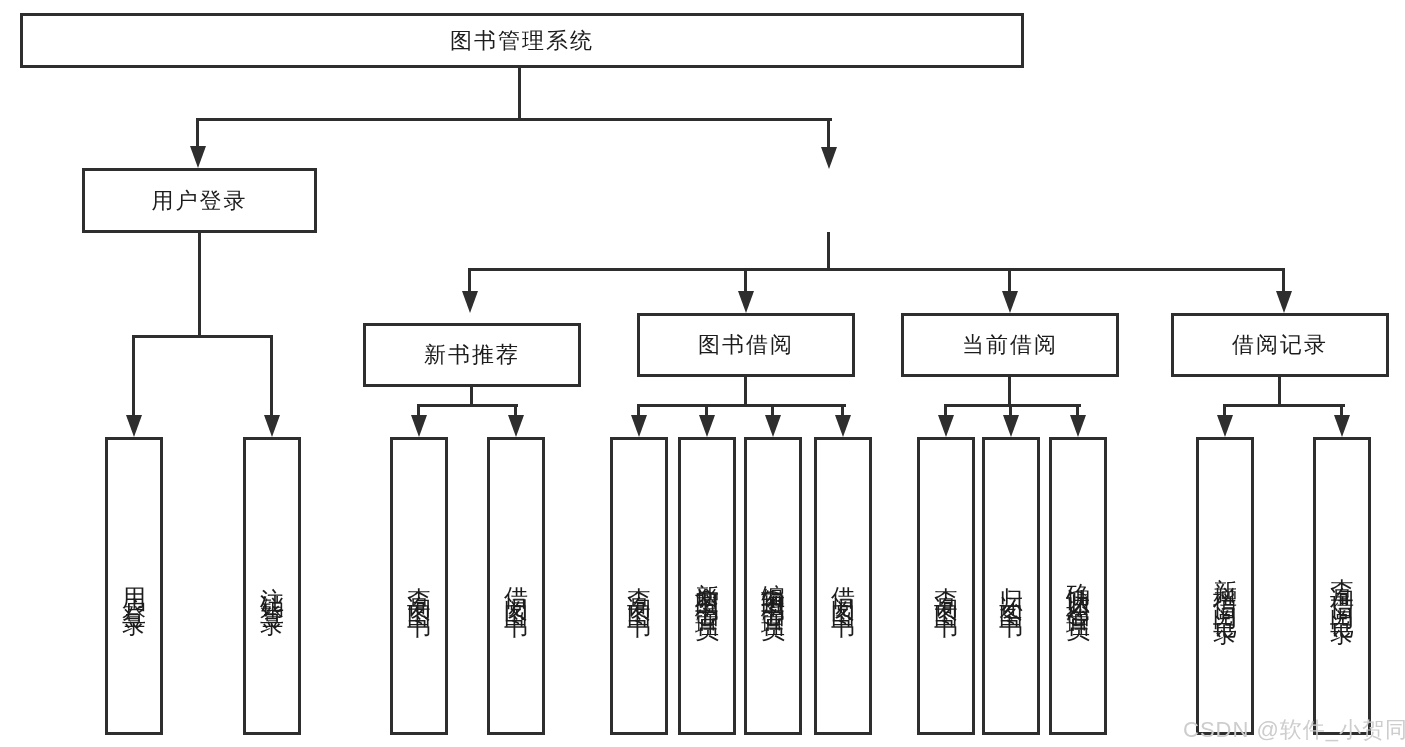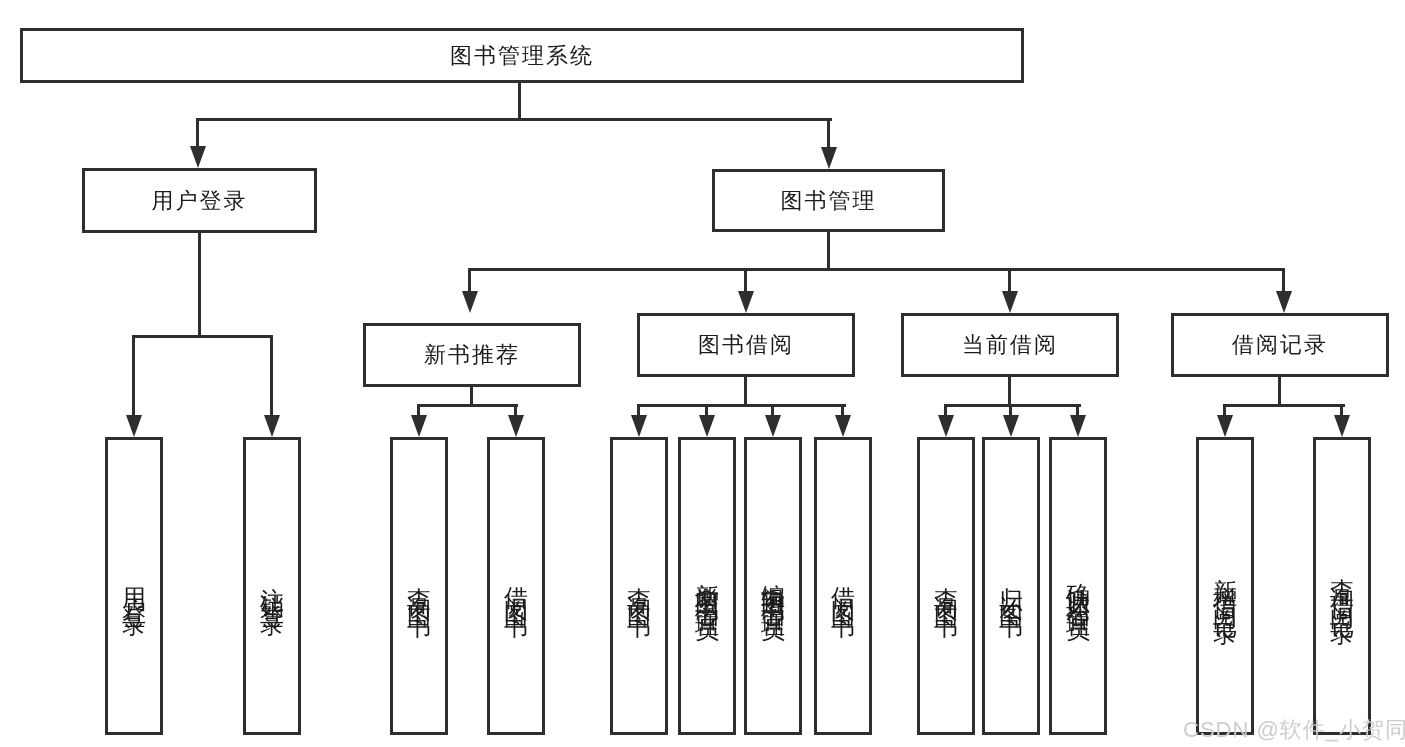--- a/index.html
+++ b/index.html
@@ -34,36 +34,33 @@
   .watermark{
     position:absolute;left:1183px;top:715px;z-index:5;
     font-size:22px;letter-spacing:1px;color:#cdcdcd;white-space:nowrap;
   }
 </style>
 </head>
 <body>
 
 <div class="canvas">
 
-  <div class="node" style="left:20px;top:28px;width:1004px;height:55px">
+  <div class="node" style="left:20px;top:13px;width:1004px;height:55px">
     <span>图书管理系统</span>
   </div>
 
   <div class="ln v" style="left:518px;top:68px;height:50px"></div>
   <div class="ln h" style="left:196px;top:118px;width:636px"></div>
   <div class="ln v" style="left:196px;top:118px;height:30px"></div>
   <div class="ah" style="left:190px;top:146px"></div>
   <div class="ln v" style="left:827px;top:118px;height:31px"></div>
   <div class="ah" style="left:821px;top:147px"></div>
 
   <div class="node" style="left:82px;top:168px;width:235px;height:65px">
     <span>用户登录</span>
-  </div>
-  <div class="node" style="left:712px;top:169px;width:233px;height:63px">
-    <span>图书管理</span>
   </div>
 
   <div class="ln v" style="left:198px;top:233px;height:102px"></div>
   <div class="ln h" style="left:132px;top:335px;width:141px"></div>
   <div class="ln v" style="left:132px;top:335px;height:80px"></div>
   <div class="ah" style="left:126px;top:415px"></div>
   <div class="ln v" style="left:270px;top:335px;height:80px"></div>
   <div class="ah" style="left:264px;top:415px"></div>
 
   <div class="ln v" style="left:827px;top:232px;height:36px"></div>

